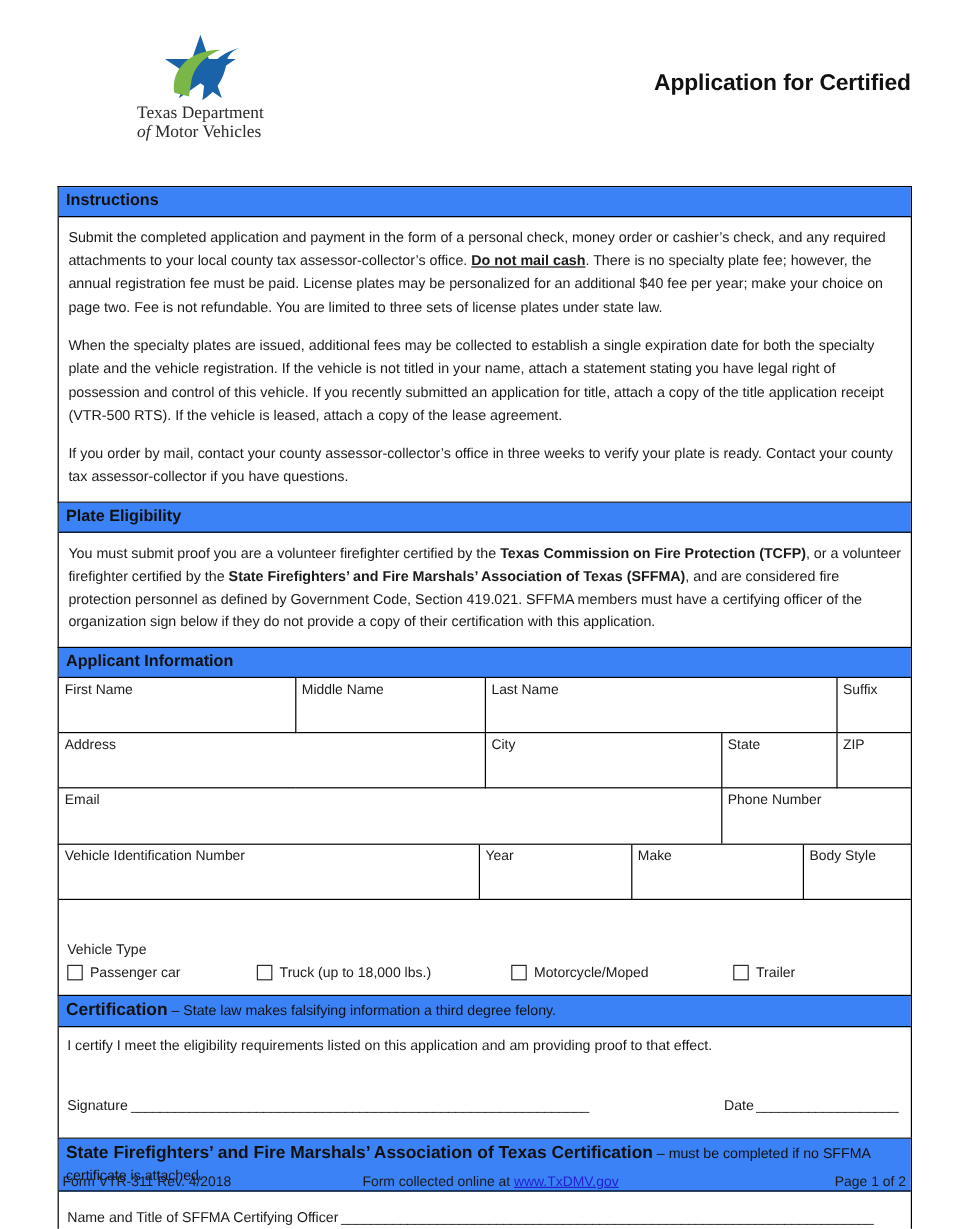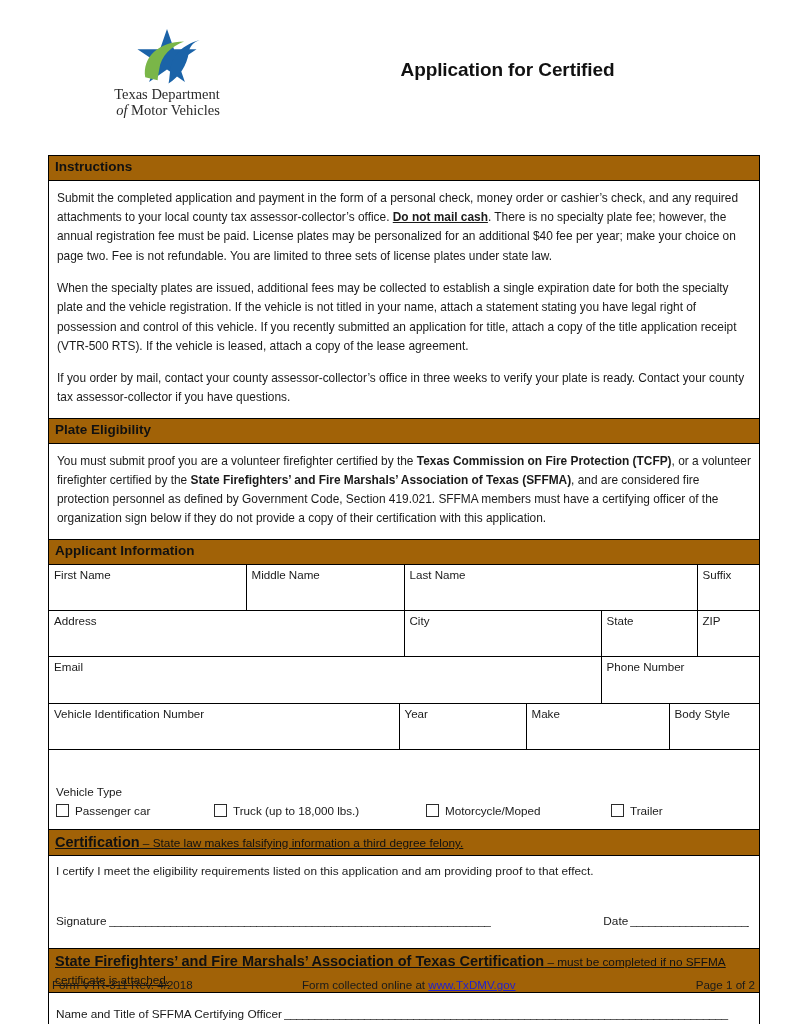--- a/index.html
+++ b/index.html
@@ -40,29 +40,29 @@
   .logo-mark {
     width: 78px;
     height: 56px;
     display: block;
   }
   .logo-text {
     font-family: "Liberation Serif", serif;
     font-size: 14.5px;
     line-height: 1.08;
     color: #2b2b2b;
-    text-align: right;
+    text-align: left;
     margin-top: 2px;
     white-space: nowrap;
   }
   .logo-text .l2 { font-style: italic; }
   .logo-text .l2 .rest { font-style: normal; }
   .title-block {
     flex: 1;
-    text-align: center;
+    text-align: right;
     padding-left: 18px;
     padding-bottom: 8px;
   }
   .form-title {
     font-size: 19px;
     font-weight: bold;
     line-height: 1.38;
     letter-spacing: -0.1px;
     color: #111111;
   }
@@ -76,33 +76,33 @@
     box-sizing: border-box;
   }
   .sec {
     border: 1px solid #000000;
     border-bottom: none;
     box-sizing: border-box;
   }
   .sec:last-of-type { border-bottom: 1px solid #000000; }
 
   .bar {
-    background: #a16207;
+    background: #3b82f6;
     border-bottom: 1px solid #000000;
     padding: 3px 6px 4px 6px;
     font-size: 13.5px;
     font-weight: bold;
     line-height: 1.25;
     color: #111111;
   }
   .bar .sub {
     font-weight: normal;
     font-size: 11.8px;
   }
-  .bar.big { font-size: 14.5px; text-decoration: underline; }
+  .bar.big { font-size: 14.5px; }
 
   .body-pad {
     padding: 8px 8px 10px 8px;
     font-size: 11.9px;
     line-height: 1.62;
     color: #1a1a1a;
   }
   .body-pad p { margin: 0 0 13px 0; }
   .body-pad p:last-child { margin-bottom: 0; }
   .body-pad b { font-weight: bold; }

